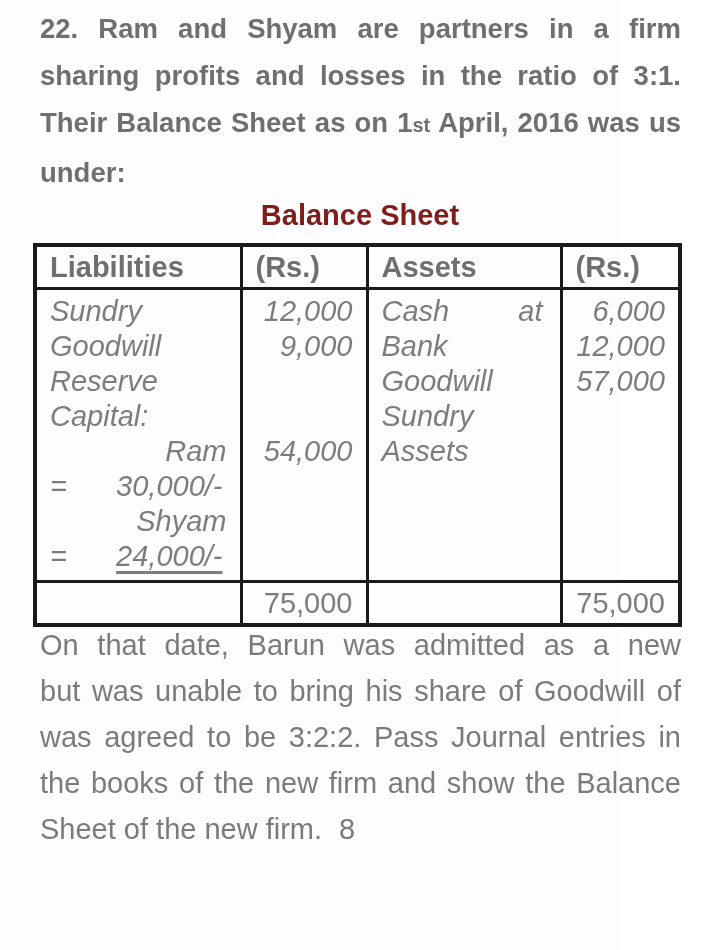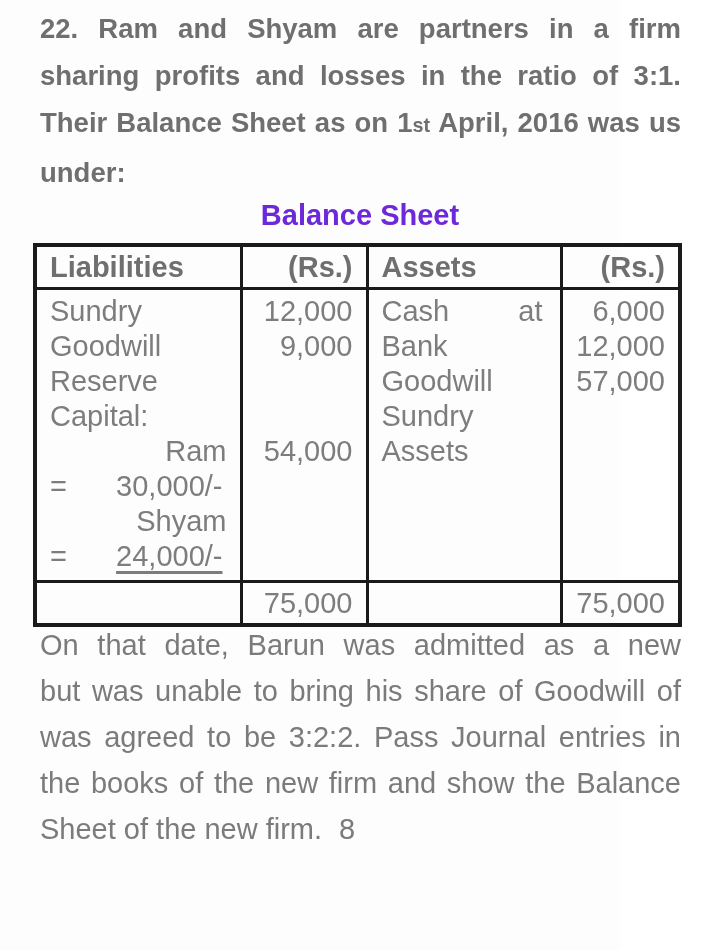--- a/index.html
+++ b/index.html
@@ -26,21 +26,21 @@
   .jl { text-align: justify; text-align-last: justify; }
   .ll { text-align: left; }
   .ord { font-size: 0.72em; }
 
   
   .bs-title {
     position: absolute;
     left: 0; top: 199px; width: 720px;
     text-align: center;
     font-size: 29px; font-weight: 700;
-    color: #6d28d9;
+    color: #7f1d1d;
   }
 
   
   table.bs {
     position: absolute;
     left: 33px; top: 243px;
     width: 645px;
     border-collapse: collapse;
     table-layout: fixed;
     border: 4px solid #1a1a1a;
@@ -54,31 +54,32 @@
   col.c1 { width: 206px; }
   col.c2 { width: 126px; }
   col.c3 { width: 194px; }
   col.c4 { width: 119px; }
   tr.hrow th {
     height: 40px;
     font-size: 29px; font-weight: 700;
     color: #6f6f6f;
     text-align: left;
   }
-  tr.hrow th.numh { text-align: right; }
+  tr.hrow th.numh { text-align: left; }
   tr.brow td {
     vertical-align: top;
     padding-top: 4px; padding-bottom: 2px;
     height: 284px;
   }
   .ln {
     height: 35px; line-height: 35px;
     font-size: 29px;
     color: #7d7d7d;
     white-space: nowrap;
+    font-style: italic;
   }
   .ln.center { text-align: right; }
   .ln.spread {
     display: flex;
     justify-content: space-between;
     padding-right: 4px;
   }
   td.numc .ln { text-align: right; }
   .u {
     text-decoration: underline;

